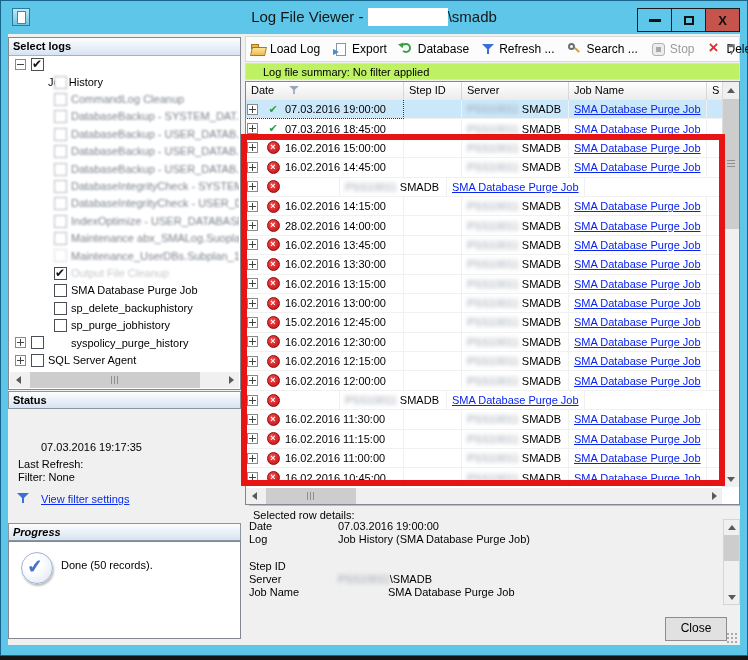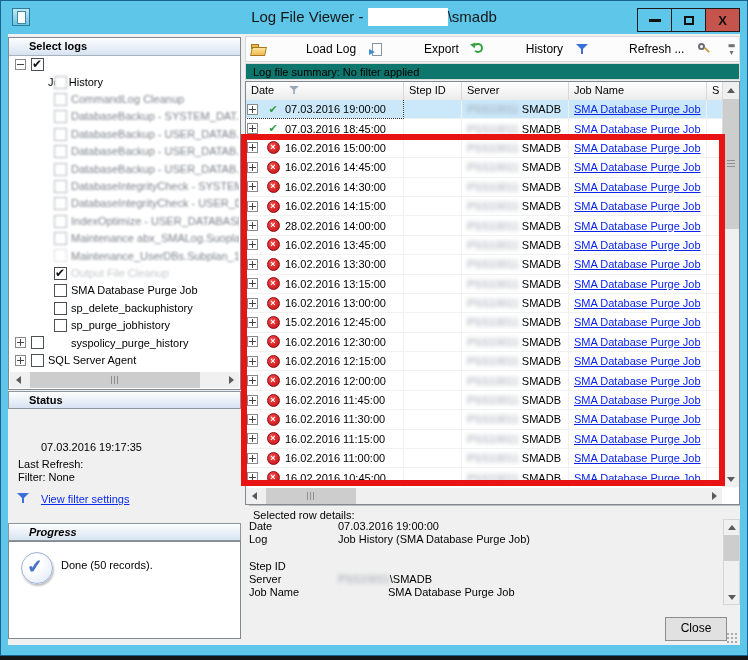--- a/index.html
+++ b/index.html
@@ -18,21 +18,21 @@
     font-weight:bold;font-size:13px;color:#111;margin-left:-1px;background:transparent;cursor:pointer;}
   .win-btn.close{background:#c4544c;}
   .glyph-min{display:block;width:12px;height:3px;background:#111;}
   .glyph-max{display:block;width:10px;height:9px;border:2px solid #111;box-sizing:border-box;}
 
   
   .content{position:absolute;left:8px;top:34px;width:732px;height:611px;background:#f0f0f0;}
 
   
   .panel-hdr{background:linear-gradient(#fdfefe,#d7e3f2);border:1px solid #8a959e;box-sizing:border-box;
-    font-weight:bold;padding:2px 4px 0 20px;height:18px;}
+    font-weight:bold;padding:2px 4px 0 4px;height:18px;}
 
   
   .left-box{position:absolute;left:0;top:3px;width:233px;height:353px;background:#fff;border:1px solid #828790;box-sizing:border-box;}
   .tree{position:absolute;left:1px;top:18px;right:1px;bottom:17px;overflow:hidden;background:#fff;}
   .left-box .panel-hdr{position:absolute;left:0;top:0;right:0;border:none;border-bottom:1px solid #a8b2bc;}
   .tree-row{height:17.4px;display:flex;align-items:center;white-space:nowrap;}
   .tree-row.lvl0{padding-left:5px;}
   .tree-row.lvl1{padding-left:44px;}
   .tree-row.blurred .tree-label, .tree-row.blurred .cb{filter:blur(1.3px);color:#7d838c;border-color:#b5bac2;}
   .tree-row.faint{opacity:.45;}
@@ -65,43 +65,43 @@
   .progress-hdr{position:absolute;left:0;top:489px;width:233px;font-style:italic;}
   .progress-body{position:absolute;left:0;top:507px;width:233px;height:98px;background:#fff;border:1px solid #828790;box-sizing:border-box;}
   .done-badge{position:absolute;left:12px;top:10px;width:30px;height:30px;border-radius:50%;
     background:radial-gradient(circle at 35% 30%,#ffffff 30%,#dde6f4);border:1px solid #9fb3d8;box-shadow:1px 2px 2px rgba(0,0,0,.25);}
   .done-badge::after{content:"\2714";position:absolute;left:5px;top:2px;font-size:19px;color:#4a74cc;transform:rotate(-6deg);}
   .done-text{position:absolute;left:52px;top:17px;}
 
   
   .toolbar{position:absolute;left:237px;top:2px;width:495px;height:26px;background:#fcfcfc;border:1px solid #d9d9d9;
     box-sizing:border-box;display:flex;align-items:center;padding-left:5px;}
-  .tb-btn{display:flex;align-items:center;margin-right:13px;cursor:pointer;font-size:12px;white-space:nowrap;gap:36px;}
+  .tb-btn{display:flex;align-items:center;margin-right:13px;cursor:pointer;font-size:12px;white-space:nowrap;}
   .tb-btn.disabled{color:#9b9b9b;cursor:default;}
   .tb-overflow{position:absolute;right:2px;top:5px;width:11px;color:#707070;font-size:8px;line-height:7px;text-align:center;cursor:pointer;font-family:"DejaVu Sans",sans-serif;}
 
   .icon{display:inline-block;position:relative;width:15px;height:14px;margin-right:4px;flex:none;}
   .icon-folder-open::before{content:"";position:absolute;left:0;top:2px;width:6px;height:3px;background:#e8b64c;border:1px solid #a8781e;}
   .icon-folder-open::after{content:"";position:absolute;left:0;top:5px;width:13px;height:7px;background:linear-gradient(#ffe49a,#edba50);border:1px solid #a8781e;transform:skewX(-12deg);}
   .icon-export::before{content:"";position:absolute;left:3px;top:1px;width:8px;height:11px;background:#fff;border:1px solid #8894a8;}
   .icon-export::after{content:"";position:absolute;left:0px;top:7px;width:0;height:0;border-top:3px solid transparent;border-bottom:3px solid transparent;border-left:6px solid #3f8fd2;}
   .icon-refresh{width:14px;}
   .icon-refresh::before{content:"";position:absolute;left:1px;top:1px;width:10px;height:10px;border:2px solid #33a23f;border-radius:50%;border-left-color:transparent;box-sizing:border-box;}
   .icon-refresh::after{content:"";position:absolute;left:-1px;top:0px;width:0;height:0;border-left:3px solid transparent;border-right:3px solid transparent;border-bottom:5px solid #33a23f;transform:rotate(40deg);}
   .icon-magnifier::before{content:"";position:absolute;left:1px;top:1px;width:7px;height:7px;border:2px solid #6a6f76;border-radius:50%;box-sizing:border-box;}
   .icon-magnifier::after{content:"";position:absolute;left:7px;top:7px;width:6px;height:2px;background:#c89b3c;transform:rotate(45deg);}
   .icon-stop::before{content:"";position:absolute;left:1px;top:1px;width:11px;height:11px;border:1px solid #b2b2b2;border-radius:3px;background:#ececec;}
   .icon-stop::after{content:"";position:absolute;left:5px;top:5px;width:5px;height:5px;background:#a9a9a9;}
   .icon-delete-x::after{content:"\00D7";position:absolute;left:1px;top:-4px;font-size:17px;font-weight:bold;color:#d6352a;}
   .icon-funnel-blue{width:13px;}
   .icon-funnel-blue::before{content:"";position:absolute;left:0;top:2px;width:0;height:0;border-left:6px solid transparent;border-right:6px solid transparent;border-top:6px solid #3a6fd8;}
   .icon-funnel-blue::after{content:"";position:absolute;left:5px;top:7px;width:2px;height:5px;background:#3a6fd8;}
 
-  .summary-bar{position:absolute;left:237px;top:29px;width:495px;height:17px;background:#0f766e;border:1px solid #dcdcdc;
-    box-sizing:border-box;padding:2px 0 0 7px;}
+  .summary-bar{position:absolute;left:237px;top:29px;width:495px;height:17px;background:#bef264;border:1px solid #dcdcdc;
+    box-sizing:border-box;padding:2px 0 0 17px;}
 
   .grid{position:absolute;left:237px;top:47px;width:495px;height:424px;background:#fff;border:1px solid #828790;box-sizing:border-box;}
   .grid-header{position:absolute;left:0;top:0;right:17px;height:18px;display:flex;background:linear-gradient(#ffffff,#ebebeb);border-bottom:1px solid #cfcfcf;}
   .gh-cell{border-right:1px solid #d8d8d8;box-sizing:border-box;padding:2px 0 0 5px;white-space:nowrap;overflow:hidden;display:flex;align-items:flex-start;}
   .grid-rows{position:absolute;left:0;top:18px;right:17px;bottom:17px;overflow:hidden;}
   .row{height:19.4px;display:flex;position:relative;border-bottom:1px solid #f1f1f1;box-sizing:border-box;cursor:default;}
   .row.selected{background:#cbe8fa;}
   .row.selected .focus-rect{position:absolute;left:0;top:0;width:157px;height:18px;outline:1px dotted #333;}
   .cell{box-sizing:border-box;overflow:hidden;white-space:nowrap;display:flex;align-items:center;border-right:1px solid #f0f0f0;}
   .c-exp{width:18px;justify-content:center;border-right:none;}
@@ -277,21 +277,21 @@
       <div class="tb-btn">
           <span class="icon icon-folder-open"></span>
           <span>Load Log</span>
         </div>
         <div class="tb-btn">
           <span class="icon icon-export"></span>
           <span>Export</span>
         </div>
         <div class="tb-btn">
           <span class="icon icon-refresh"></span>
-          <span>History</span>
+          <span>Database</span>
         </div>
         <div class="tb-btn">
           <span class="icon icon-funnel-blue"></span>
           <span>Refresh ...</span>
         </div>
         <div class="tb-btn">
           <span class="icon icon-magnifier"></span>
           <span>Search ...</span>
         </div>
         <div class="tb-btn disabled">
@@ -392,21 +392,20 @@
             </div>
             <div class="cell c-s"></div>
           </div>
           <div class="row">
             <div class="cell c-exp">
               <span class="expander plus"></span>
             </div>
             <div class="cell c-ico">
               <span class="st-err">×</span>
             </div>
-            <div class="cell c-date">16.02.2016 14:30:00</div>
             <div class="cell c-step"></div>
             <div class="cell c-server">
               <span class="blur-txt">PSS10011</span>
               <span>&nbsp;SMADB</span>
             </div>
             <div class="cell c-job">
               <a class="job-link">SMA Database Purge Job</a>
             </div>
             <div class="cell c-s"></div>
           </div>
@@ -590,21 +589,20 @@
             </div>
             <div class="cell c-s"></div>
           </div>
           <div class="row">
             <div class="cell c-exp">
               <span class="expander plus"></span>
             </div>
             <div class="cell c-ico">
               <span class="st-err">×</span>
             </div>
-            <div class="cell c-date">16.02.2016 11:45:00</div>
             <div class="cell c-step"></div>
             <div class="cell c-server">
               <span class="blur-txt">PSS10011</span>
               <span>&nbsp;SMADB</span>
             </div>
             <div class="cell c-job">
               <a class="job-link">SMA Database Purge Job</a>
             </div>
             <div class="cell c-s"></div>
           </div>

